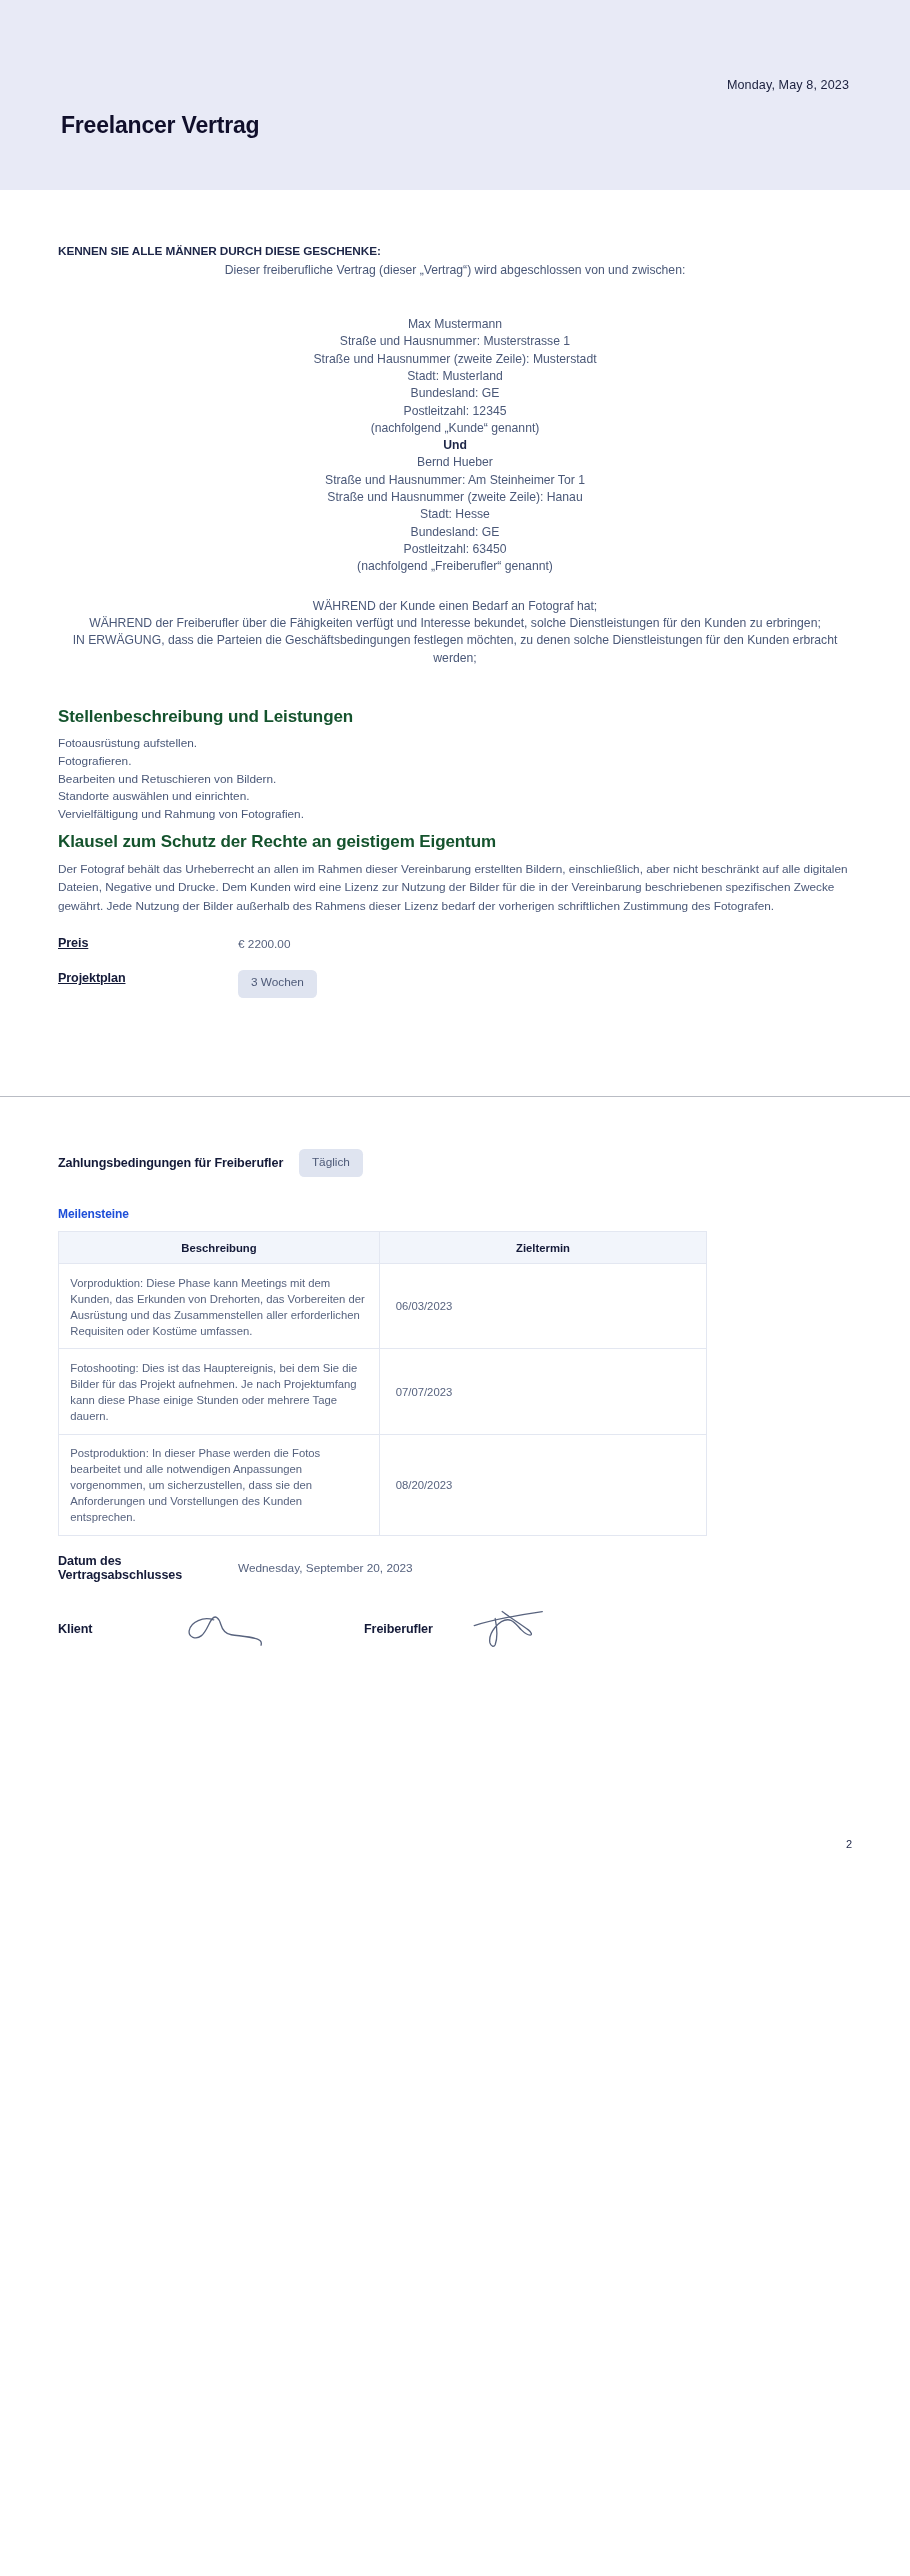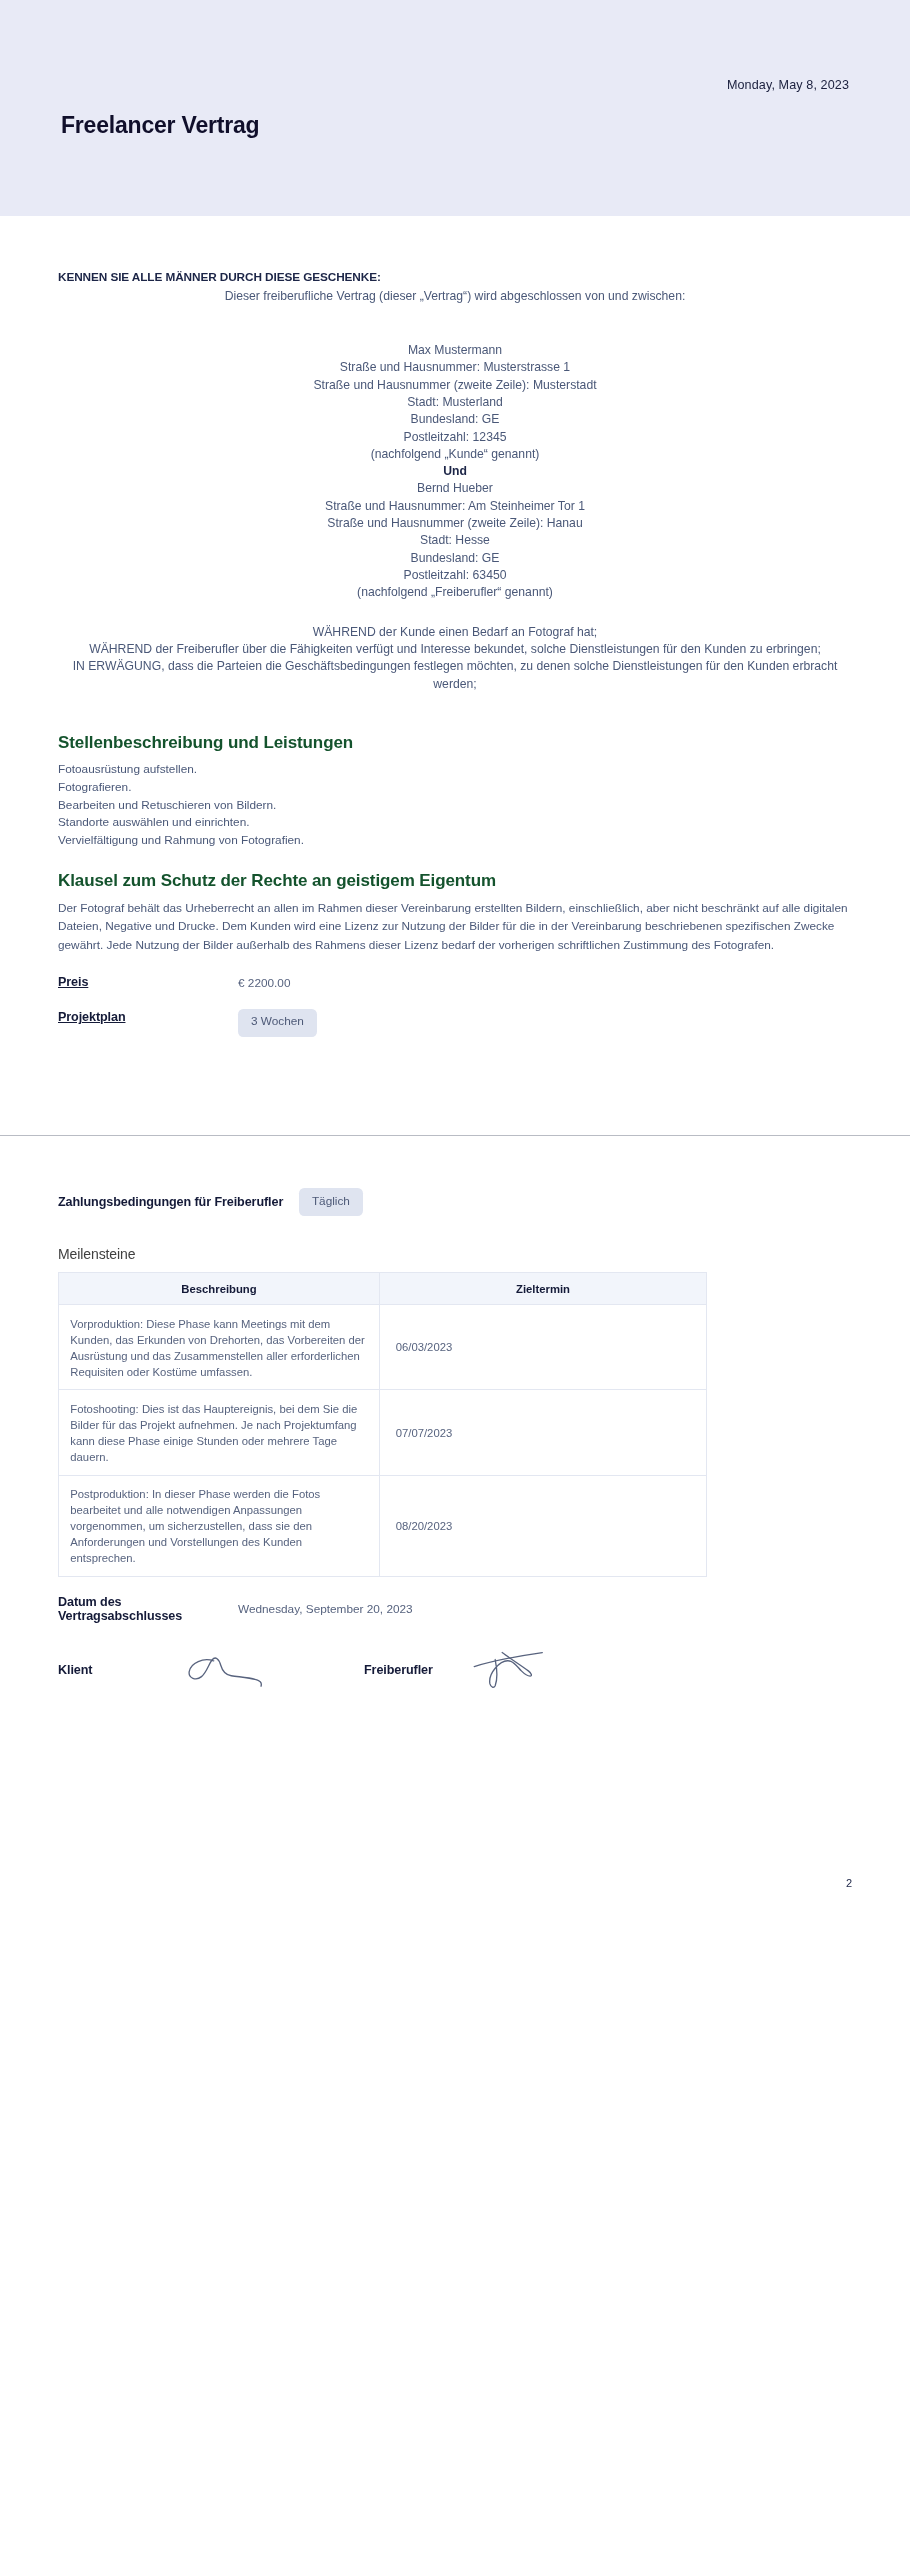--- a/index.html
+++ b/index.html
@@ -19,21 +19,21 @@
 
   
   .page {
     position: relative;
     width: 910px;
     background: #ffffff;
   }
 
   .doc-header {
     background: #e8eaf6;
-    height: 216px;
+    height: 190px;
     position: relative;
     width: 100%;
   }
   .doc-date {
     position: absolute;
     top: 78px;
     right: 61px;
     font-size: 12.6px;
     color: #1a1f3d;
     letter-spacing: 0.1px;
@@ -90,21 +90,21 @@
   }
 
   .section-title {
     font-size: 17px;
     font-weight: bold;
     color: #14532d;
     margin-top: 40px;
     margin-bottom: 7.8px;
     letter-spacing: -0.1px;
   }
-  .section-title.tight { margin-top: 21px; }
+  .section-title.tight { margin-top: 8px; }
 
   .service-lines {
     font-size: 11.8px;
     color: #4a5878;
     line-height: 1.52;
   }
   .para {
     font-size: 11.8px;
     color: #4a5878;
     line-height: 1.55;
@@ -164,23 +164,23 @@
   }
   .p2-top-label {
     font-size: 12.6px;
     font-weight: bold;
     color: #141a38;
     letter-spacing: -0.1px;
     margin-right: 15.7px;
   }
 
   .ms-title {
-    font-size: 14px;
-    font-weight: normal;
-    color: #404040;
+    font-size: 12px;
+    font-weight: bold;
+    color: #1d4ed8;
     margin-top: 30.5px;
     margin-bottom: 9.6px;
     letter-spacing: -0.1px;
   }
 
   table.milestones {
     width: 649px;
     border-collapse: collapse;
     font-size: 11.3px;
     border: 0.9px solid #e3e7f1;

